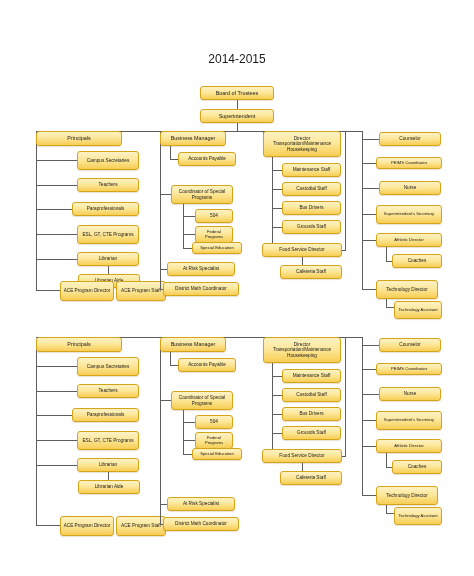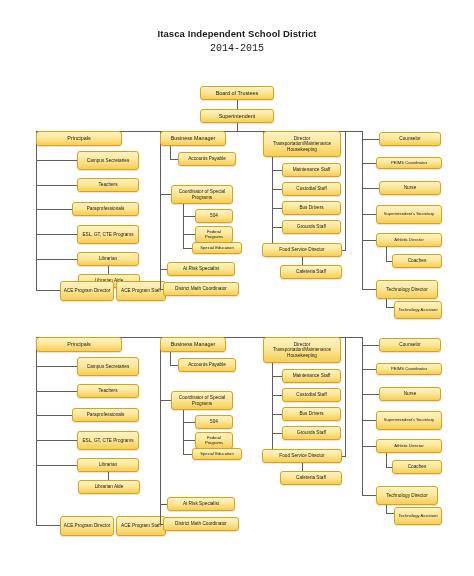--- a/index.html
+++ b/index.html
@@ -9,21 +9,21 @@
     font-family:"Liberation Sans", sans-serif;
     color:#1a1a1a;
     overflow:hidden;
   }
   .page{position:relative;width:474px;height:576px;}
 
   
   .header{position:absolute;left:0;top:28px;width:474px;text-align:center;}
   .h-title{font-size:9.5px;font-weight:bold;letter-spacing:.1px;}
   .h-sub{font-size:8.5px;margin-top:8px;}
-  .h-years{font-size:10px;margin-top:4px;font-family:Liberation Mono, monospace;}
+  .h-years{font-size:12px;margin-top:24px;}
 
   
   .chart{position:absolute;left:0;width:474px;height:235px;}
   .chart.one{top:82px;}
   .chart.two{top:330px;}
 
   
   .box{
     position:absolute;
     box-sizing:border-box;
@@ -46,21 +46,20 @@
   .ln{position:absolute;background:#5d5d5d;}
   .lnv{width:1px;}
   .lnh{height:1px;}
 </style>
 </head>
 <body>
 
 <div class="page">
 
   <div class="header">
-    <div class="h-title">Itasca Independent School District</div>
     <div class="h-years">2014-2015</div>
   </div>
 
   <div class="chart one">
 
     <div class="box t7" style="left:200px;top:4px;width:74px;height:14px;">
         <span>Board of Trustees</span>
       </div>
     <div class="ln lnv" style="left:237px;top:18px;height:9px;"></div>
     <div class="box t7" style="left:200px;top:27px;width:74px;height:14px;">

